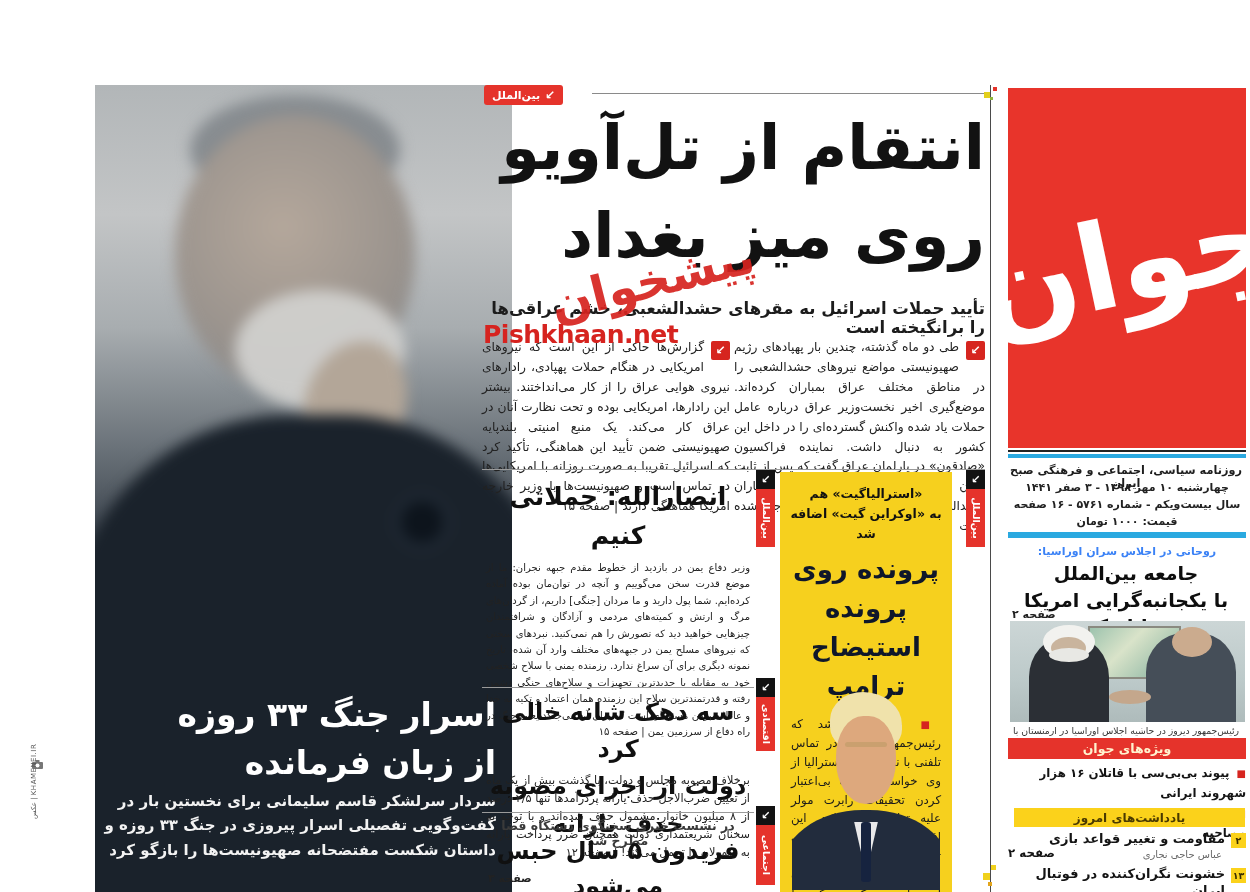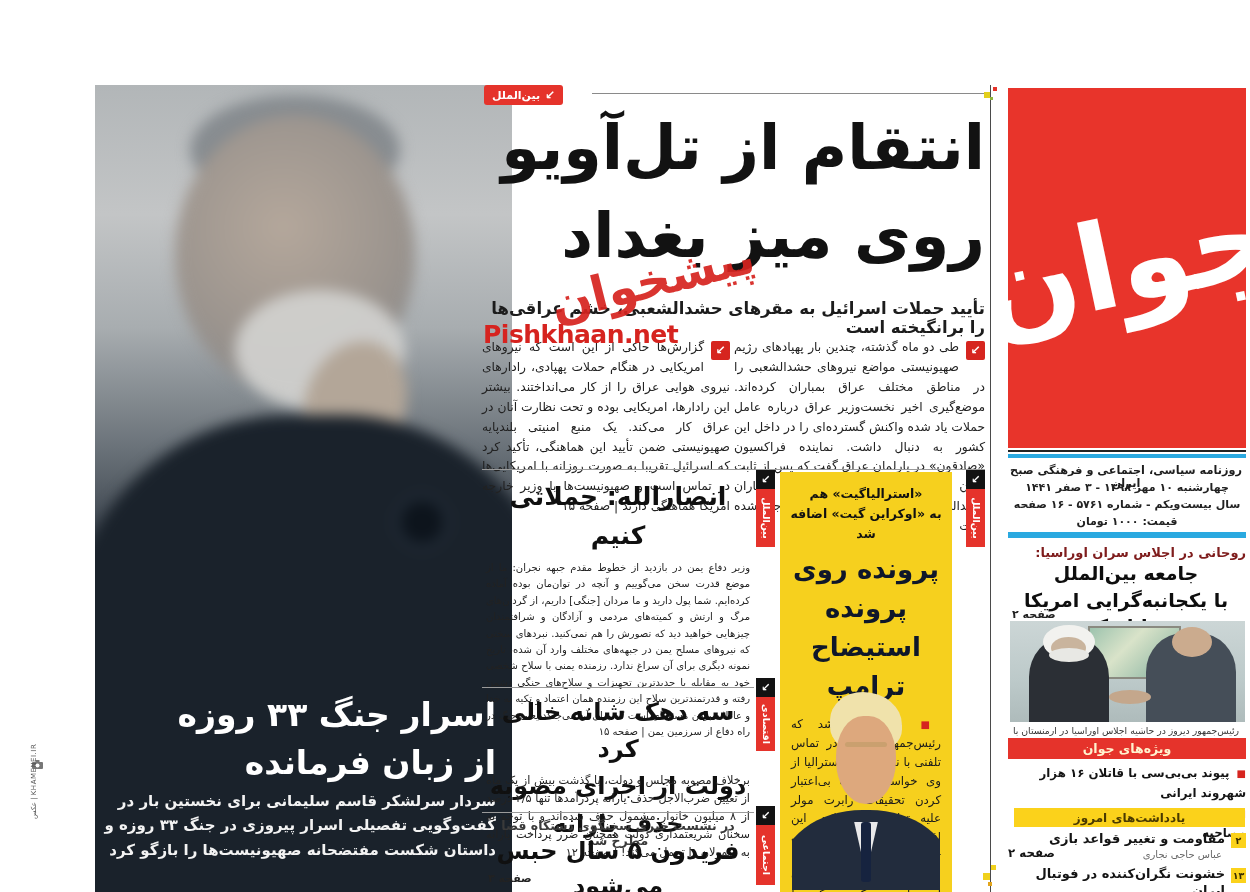--- a/index.html
+++ b/index.html
@@ -78,21 +78,21 @@
   .t-tie{position:absolute;left:46.5%;bottom:4%;width:7%;height:30%;background:#16233f;border-radius:3px;}
 
   
   .vline{left:990px;top:85px;width:1px;height:807px;background:#4a4a4a;}
   .logo-box{left:1008px;top:88px;width:238px;height:360px;background:#e8342b;display:flex;align-items:center;justify-content:center;overflow:hidden;}
   .logo-box span{color:#fff;font-size:118px;font-weight:bold;transform:rotate(-12deg) translateY(-6px);line-height:1;}
   .logo-rule-dark{left:1008px;top:450px;width:238px;height:2px;background:#222;}
   .blue-bar{background:#2aa9e0;}
   .mast-tagline{left:1004px;top:464px;width:244px;font-size:11.3px;font-weight:bold;text-align:center;direction:rtl;color:#1d1d1d;}
   .mast-line{left:1008px;width:238px;font-size:11px;font-weight:bold;text-align:center;direction:rtl;color:#222;}
-  .rou-kicker{left:1008px;top:545px;width:238px;font-size:13px;font-weight:bold;direction:rtl;color:#7f1d1d;}
+  .rou-kicker{left:1008px;top:545px;width:238px;font-size:11px;font-weight:bold;text-align:center;direction:rtl;color:#3b82f6;}
   .rou-head{left:1000px;top:560px;width:252px;font-size:19px;font-weight:bold;text-align:center;direction:rtl;line-height:1.4;color:#0e0e0e;}
   .rp-photo{left:1010px;top:621px;width:235px;height:101px;background:linear-gradient(180deg,#ccd6d6 0%,#bcc9c9 60%,#aebbbb 100%);overflow:hidden;}
   .rp-paint{position:absolute;left:33%;top:5%;width:38%;height:48%;background:linear-gradient(135deg,#9dc3ae,#d9e3c9 40%,#7fae9d);border:2px solid #8a8a80;}
   .rp-rouhani{position:absolute;left:8%;bottom:-4%;width:34%;height:88%;background:#2b2f35;border-radius:45% 45% 0 0;}
   .rp-turban{position:absolute;left:14%;top:4%;width:22%;height:34%;background:#f2f2ef;border-radius:50%;}
   .rp-rface{position:absolute;left:17.5%;top:16%;width:15%;height:22%;background:#c9b49d;border-radius:50%;}
   .rp-rbeard{position:absolute;left:16.5%;top:27%;width:17%;height:14%;background:#e8e8e4;border-radius:50%;}
   .rp-putin{position:absolute;right:4%;bottom:-4%;width:38%;height:92%;background:#454e58;border-radius:42% 42% 0 0;}
   .rp-pface{position:absolute;right:14%;top:6%;width:17%;height:30%;background:#cbab8e;border-radius:50%;}
   .rp-hands{position:absolute;left:42%;bottom:18%;width:18%;height:14%;background:#c4a78c;border-radius:50%;}

